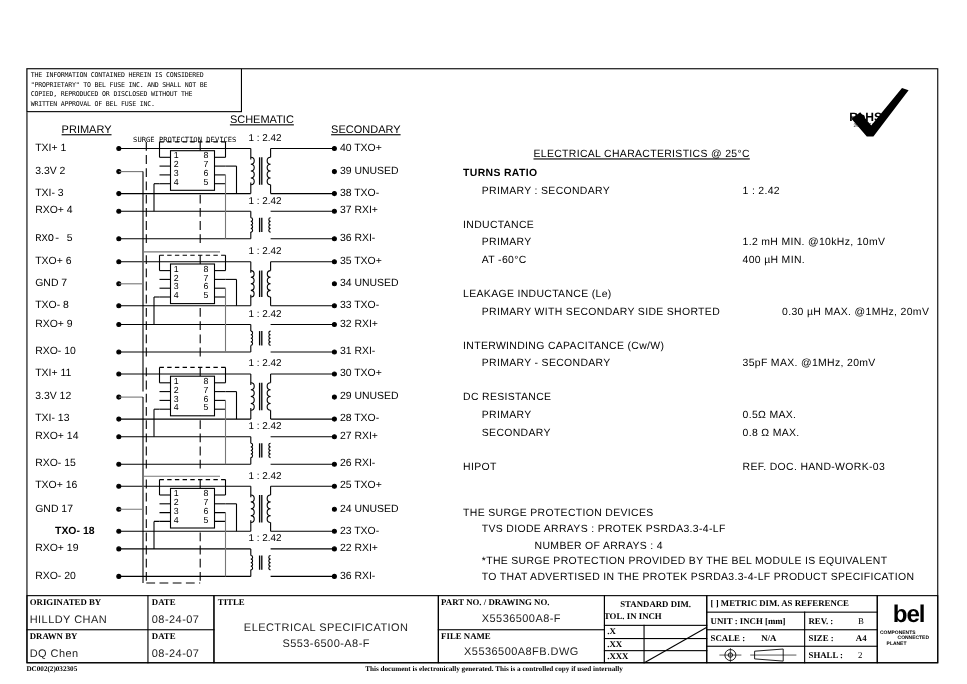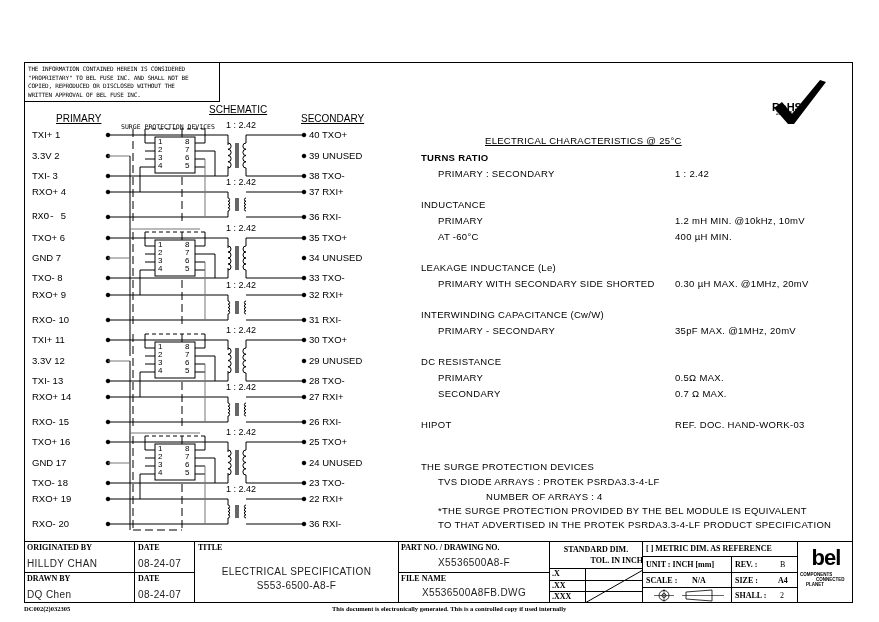--- a/index.html
+++ b/index.html
@@ -275,21 +275,21 @@
     <div class="lbl" style="left: 32px; top: 272px; width: 65px;"><span>TXO-</span><span> 8</span></div>
     <div class="lbl" style="left: 32px; top: 289px; width: 65px;"><span>RXO+</span><span> 9</span></div>
     <div class="lbl" style="left: 32px; top: 314px; width: 65px;"><span>RXO-</span><span> 10</span></div>
     <div class="lbl" style="left: 32px; top: 334px; width: 65px;"><span>TXI+</span><span> 11</span></div>
     <div class="lbl" style="left: 32px; top: 355px; width: 65px;"><span>3.3V</span><span> 12</span></div>
     <div class="lbl" style="left: 32px; top: 375px; width: 65px;"><span>TXI-</span><span> 13</span></div>
     <div class="lbl" style="left: 32px; top: 391px; width: 65px;"><span>RXO+</span><span> 14</span></div>
     <div class="lbl" style="left: 32px; top: 416px; width: 65px;"><span>RXO-</span><span> 15</span></div>
     <div class="lbl" style="left: 32px; top: 436px; width: 65px;"><span>TXO+</span><span> 16</span></div>
     <div class="lbl" style="left: 32px; top: 457px; width: 65px;"><span>GND</span><span> 17</span></div>
-    <div class="lbl" style="left: 32px; top: 477px; width: 65px;"><span>TXO-</span><span> 18</span></div>
+    <div class="lbl" style="left: 50px; top: 477px; width: 65px; font-weight: bold;"><span>TXO-</span><span> 18</span></div>
     <div class="lbl" style="left: 32px; top: 493px; width: 65px;"><span>RXO+</span><span> 19</span></div>
     <div class="lbl" style="left: 32px; top: 518px; width: 65px;"><span>RXO-</span><span> 20</span></div>
     <div class="lbl" style="left: 309px; top: 129px;">40 TXO+</div>
     <div class="lbl" style="left: 309px; top: 150px;">39 UNUSED</div>
     <div class="lbl" style="left: 309px; top: 170px;">38 TXO-</div>
     <div class="lbl" style="left: 309px; top: 186px;">37 RXI+</div>
     <div class="lbl" style="left: 309px; top: 211px;">36 RXI-</div>
     <div class="lbl" style="left: 309px; top: 232px;">35 TXO+</div>
     <div class="lbl" style="left: 309px; top: 252px;">34 UNUSED</div>
     <div class="lbl" style="left: 309px; top: 272px;">33 TXO-</div>
@@ -361,29 +361,29 @@
     <div class="ec" style="left: 421px; top: 152px; font-weight: bold;">TURNS RATIO</div>
     <div class="ec" style="left: 438px; top: 168px;">PRIMARY : SECONDARY</div>
     <div class="ec" style="left: 675px; top: 168px;">1 : 2.42</div>
     <div class="ec" style="left: 421px; top: 199px;">INDUCTANCE</div>
     <div class="ec" style="left: 438px; top: 215px;">PRIMARY</div>
     <div class="ec" style="left: 675px; top: 215px;">1.2 mH MIN. @10kHz, 10mV</div>
     <div class="ec" style="left: 438px; top: 231px;">AT -60°C</div>
     <div class="ec" style="left: 675px; top: 231px;">400 µH MIN.</div>
     <div class="ec" style="left: 421px; top: 262px;">LEAKAGE INDUCTANCE (Le)</div>
     <div class="ec" style="left: 438px; top: 278px;">PRIMARY WITH SECONDARY SIDE SHORTED</div>
-    <div class="ec" style="left: 675px; top: 278px;">0.30 µH MAX. @1MHz, 20mV</div>
+    <div class="ec" style="left: 711px; top: 278px;">0.30 µH MAX. @1MHz, 20mV</div>
     <div class="ec" style="left: 421px; top: 309px;">INTERWINDING CAPACITANCE (Cw/W)</div>
     <div class="ec" style="left: 438px; top: 325px;">PRIMARY - SECONDARY</div>
     <div class="ec" style="left: 675px; top: 325px;">35pF MAX. @1MHz, 20mV</div>
     <div class="ec" style="left: 421px; top: 356px;">DC RESISTANCE</div>
     <div class="ec" style="left: 438px; top: 372px;">PRIMARY</div>
     <div class="ec" style="left: 675px; top: 372px;">0.5Ω MAX.</div>
     <div class="ec" style="left: 438px; top: 388px;">SECONDARY</div>
-    <div class="ec" style="left: 675px; top: 388px;">0.7 Ω MAX.</div>
+    <div class="ec" style="left: 675px; top: 388px;">0.8 Ω MAX.</div>
     <div class="ec" style="left: 421px; top: 419px;">HIPOT</div>
     <div class="ec" style="left: 675px; top: 419px;">REF. DOC. HAND-WORK-03</div>
     <div class="ec" style="left: 421px; top: 461px;">THE SURGE PROTECTION DEVICES</div>
     <div class="ec" style="left: 438px; top: 476px;">TVS DIODE ARRAYS : PROTEK PSRDA3.3-4-LF</div>
     <div class="ec" style="left: 438px; top: 491px; margin-left: 48px;">NUMBER OF ARRAYS : 4</div>
     <div class="ec" style="left: 438px; top: 505px;">*THE SURGE PROTECTION PROVIDED BY THE BEL MODULE IS EQUIVALENT</div>
     <div class="ec" style="left: 438px; top: 519px;">TO THAT ADVERTISED IN THE PROTEK PSRDA3.3-4-LF PRODUCT SPECIFICATION</div>
   </div>
 
 <div class="tb">
@@ -420,21 +420,21 @@
   <div class="hdr" style="left:174px;top:2px;">TITLE</div>
   <div class="val" style="left:170px;width:205px;top:25px;text-align:center;">ELECTRICAL SPECIFICATION</div>
   <div class="val" style="left:170px;width:205px;top:39px;text-align:center;">S553-6500-A8-F</div>
 
   <div class="hdr" style="left:377px;top:2px;">PART NO. / DRAWING NO.</div>
   <div class="val" style="left:374px;width:152px;top:16px;text-align:center;">X5536500A8-F</div>
   <div class="hdr" style="left:377px;top:33px;">FILE NAME</div>
   <div class="val" style="left:374px;width:152px;top:46px;text-align:center;">X5536500A8FB.DWG</div>
 
   <div class="hdr" style="left:525px;width:94px;top:4px;text-align:center;">STANDARD DIM.</div>
-  <div class="hdr" style="left:525px;width:94px;top:15px;text-align:right;">TOL. IN INCH</div>
+  <div class="hdr" style="left:525px;width:94px;top:15px;text-align:left;">TOL. IN INCH</div>
   <div class="hdr" style="left:528px;top:28px;">.X</div>
   <div class="hdr" style="left:528px;top:40px;">.XX</div>
   <div class="hdr" style="left:528px;top:51px;">.XXX</div>
 
   <div class="ser" style="left:622px;top:3px;">[ ] METRIC DIM. AS REFERENCE</div>
   <div class="ser" style="left:622px;top:19px;">UNIT : INCH [mm]</div>
   <div class="ser" style="left:711px;top:19px;">REV. :</div>
   <div class="ser" style="left:756px;top:19px;font-weight:normal;">B</div>
   <div class="ser" style="left:622px;top:35px;">SCALE :</div>
   <div class="ser" style="left:668px;top:35px;">N/A</div>

